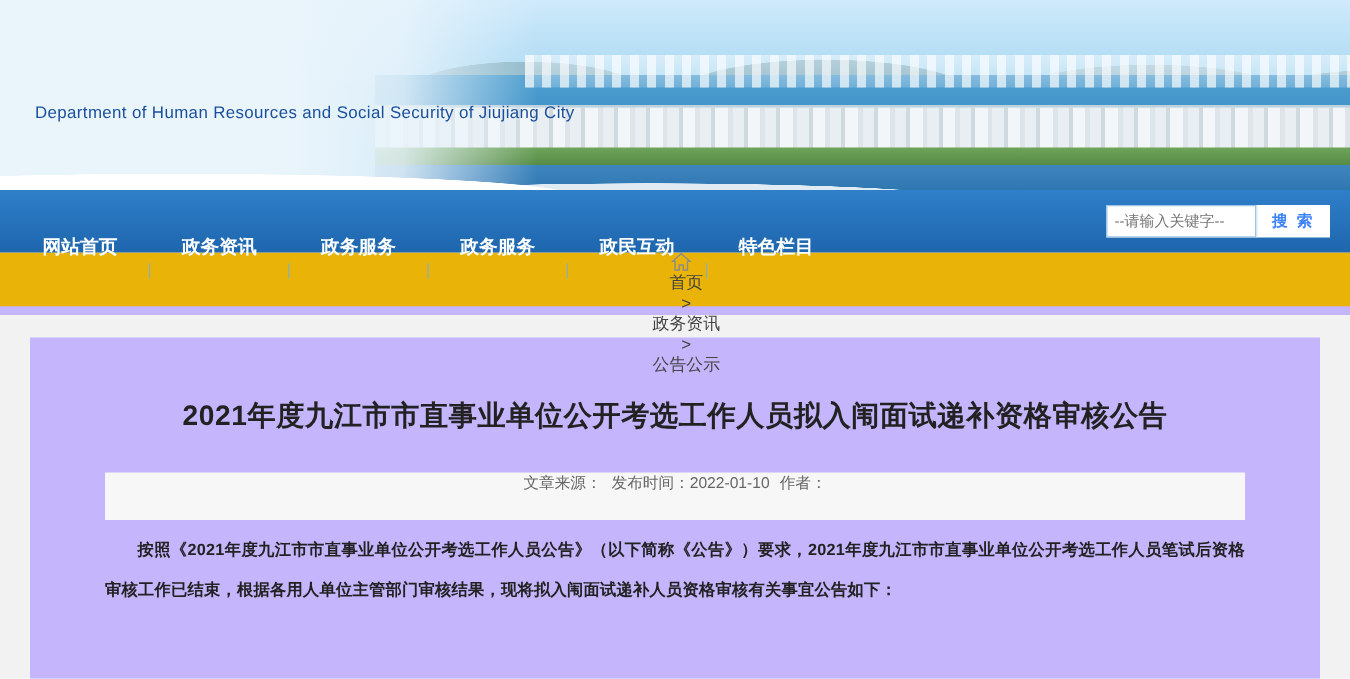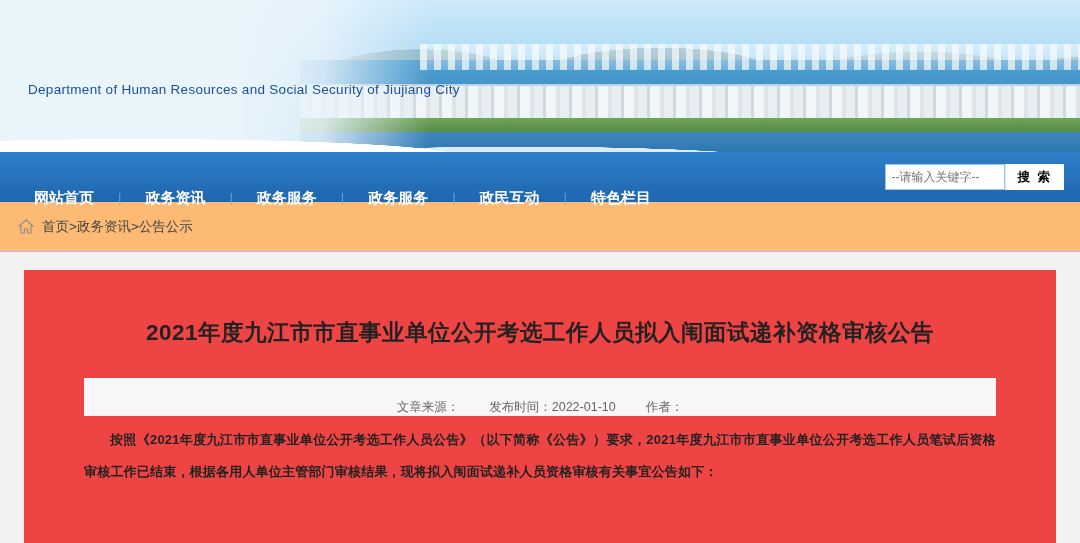--- a/index.html
+++ b/index.html
@@ -82,66 +82,67 @@
     letter-spacing: .3px;
   }
 
   
   .nav {
     position: relative;
     width: 1080px; height: 50px;
     background: linear-gradient(180deg, #2f7fc9 0%, #1e66ae 100%);
     display: flex; align-items: center;
   }
-  .nav-items { display: flex; align-items: center; height: 50px; padding-left: 10px; margin-top: 41px; }
+  .nav-items { display: flex; align-items: flex-end; height: 50px; padding-left: 10px; margin-top: 41px; }
   .nav-item {
     color: #ffffff; font-size: 15px; font-weight: bold;
     padding: 0 24px; line-height: 50px; cursor: pointer; white-space: nowrap;
   }
   .nav-sep { color: #79b0dd; font-size: 13px; opacity: .8; }
   .search-wrap {
     position: absolute; right: 16px; top: 12px;
     display: flex; align-items: stretch; height: 26px;
   }
   .search-input {
     width: 120px; height: 26px; border: 1px solid #9dc4e4;
     background: #ffffff; color: #be185d; font-size: 12px;
     padding: 0 6px; outline: none;
   }
   .search-btn {
     height: 26px; padding: 0 12px; border: none;
-    background: #ffffff; color: #000000; font-size: 12.5px;
+    background: #ffffff; color: #3b82f6; font-size: 12.5px;
     font-weight: bold; cursor: pointer; letter-spacing: 2px;
     border-left: 1px solid #d6e6f3;
     text-align: center;
   }
 
   
   .crumb-bar {
-    width: 1080px; height: 50px; background: #fdba74;
+    width: 1080px; height: 50px; background: #eab308;
     display: flex; align-items: center; padding-left: 18px;
-    border-bottom: 1px solid #c4b5fd;
+    border-bottom: 7px solid #c4b5fd;
+    flex-direction: column;
   }
   .home-icon { width: 16px; height: 15px; margin-right: 8px; display: block; }
   .crumb-text { font-size: 13.5px; color: #444; }
 
   
   .page-bg { width: 1080px; background: #f2f2f2; padding: 18px 0 0 0; height: 291px; }
   .card {
-    width: 1032px; margin: 0 auto; background: #ef4444;
+    width: 1032px; margin: 0 auto; background: #c4b5fd;
     min-height: 273px; padding: 46px 60px 0 60px;
   }
   .doc-title {
     text-align: center; font-size: 22.5px; font-weight: bold;
     color: #222; line-height: 34px; letter-spacing: .5px;
   }
   .meta-bar {
     margin: 28px 0 0 0; background: #f7f7f7; height: 38px;
-    display: flex; align-items: flex-end; justify-content: center;
-    gap: 30px; font-size: 12.5px; color: #666;
+    display: flex; align-items: flex-start; justify-content: center;
+    gap: 8px; font-size: 12.5px; color: #666;
   }
   .meta-bar .k { color: #666; }
   .meta-bar .v { color: #666; }
   .body-text {
     margin-top: 8px; font-size: 13px; color: #222;
     line-height: 32px; text-align: justify; letter-spacing: .2px; font-weight: bold;
   }
   .body-text p { margin: 0; text-indent: 2em; }
 </style>
 </head>

